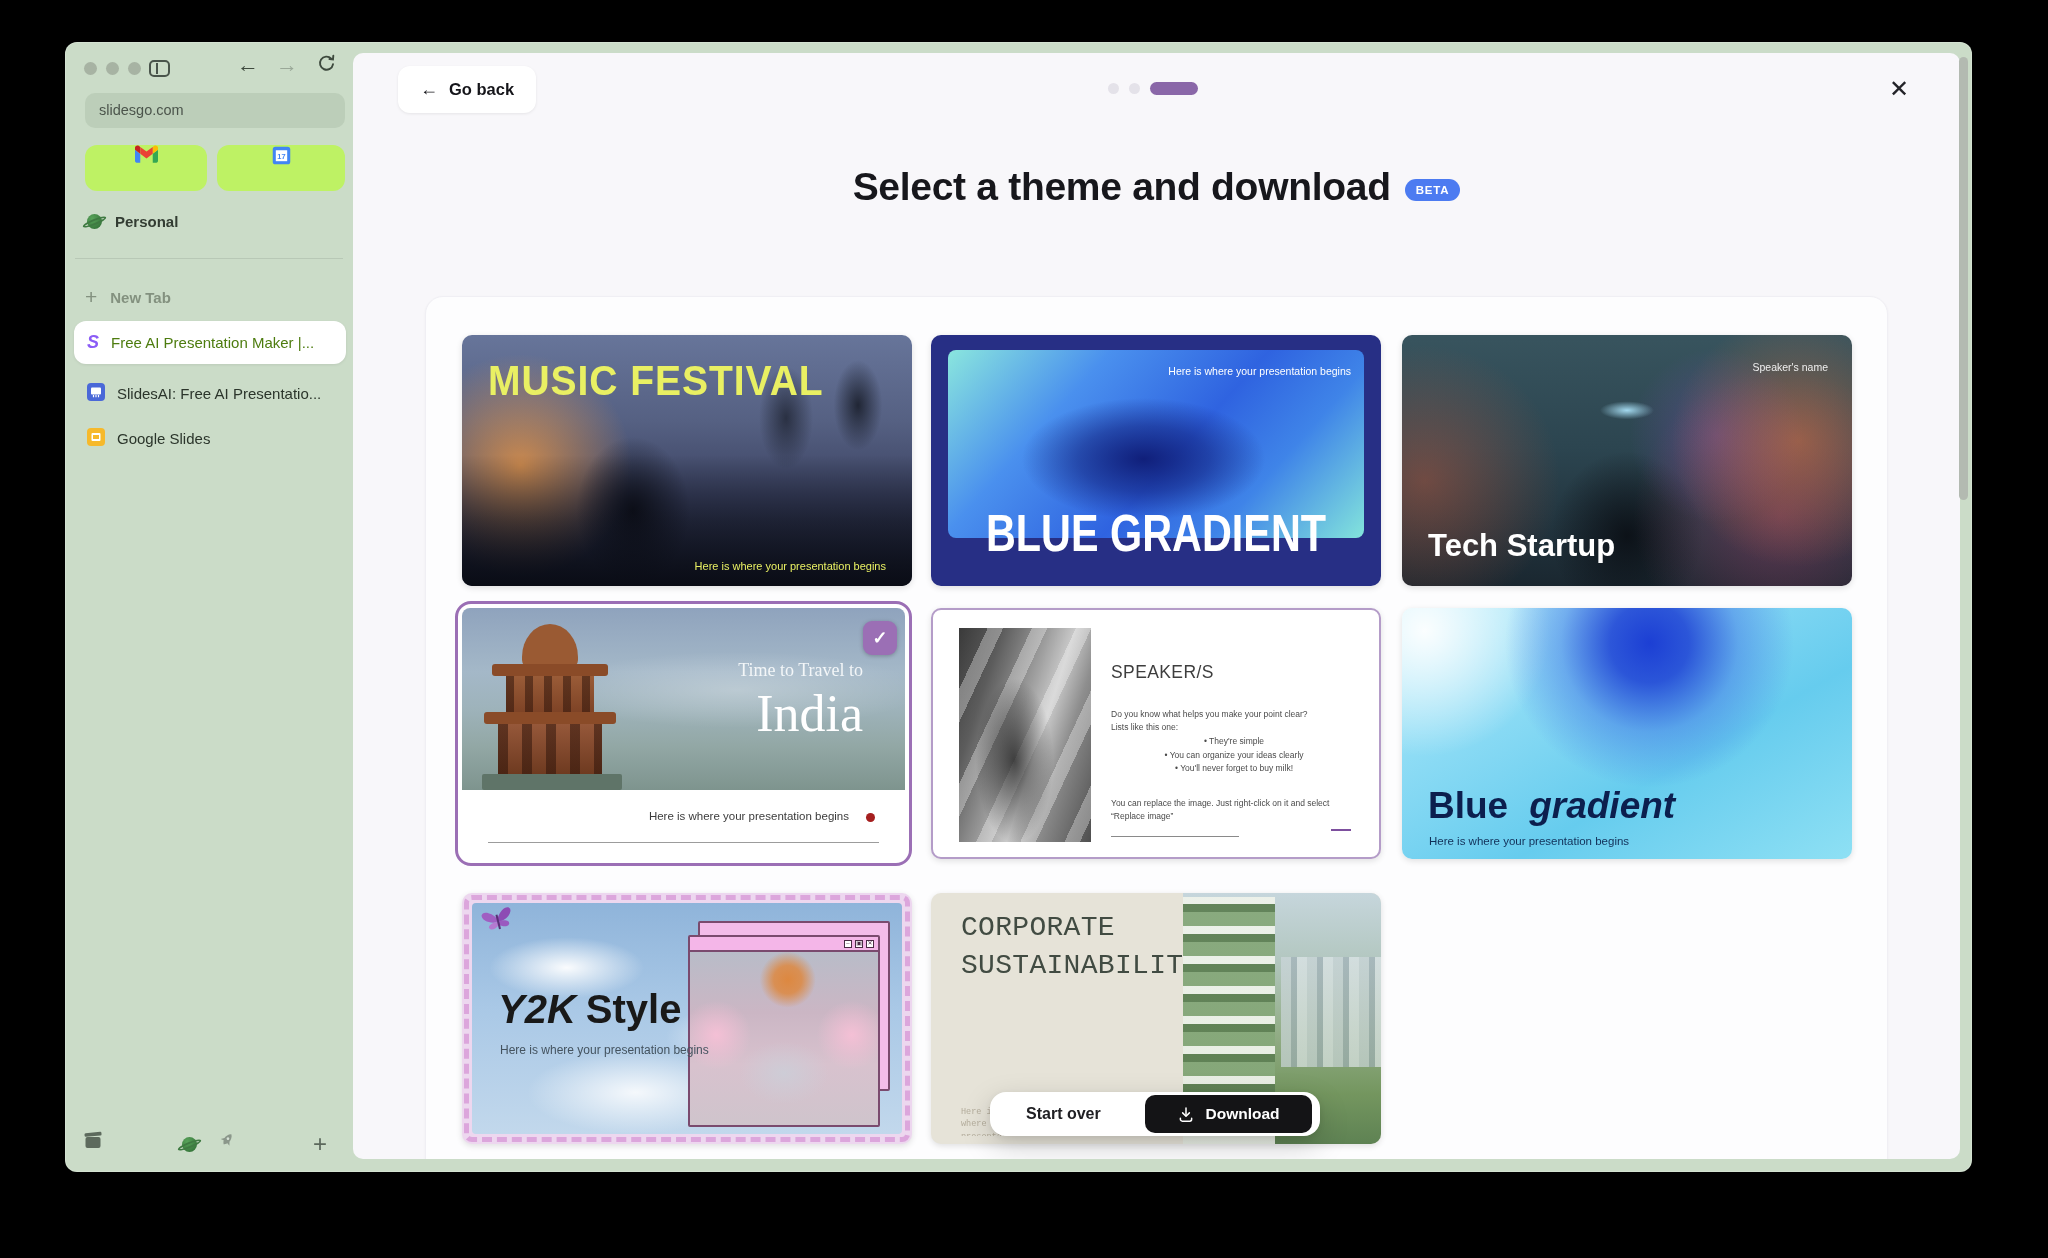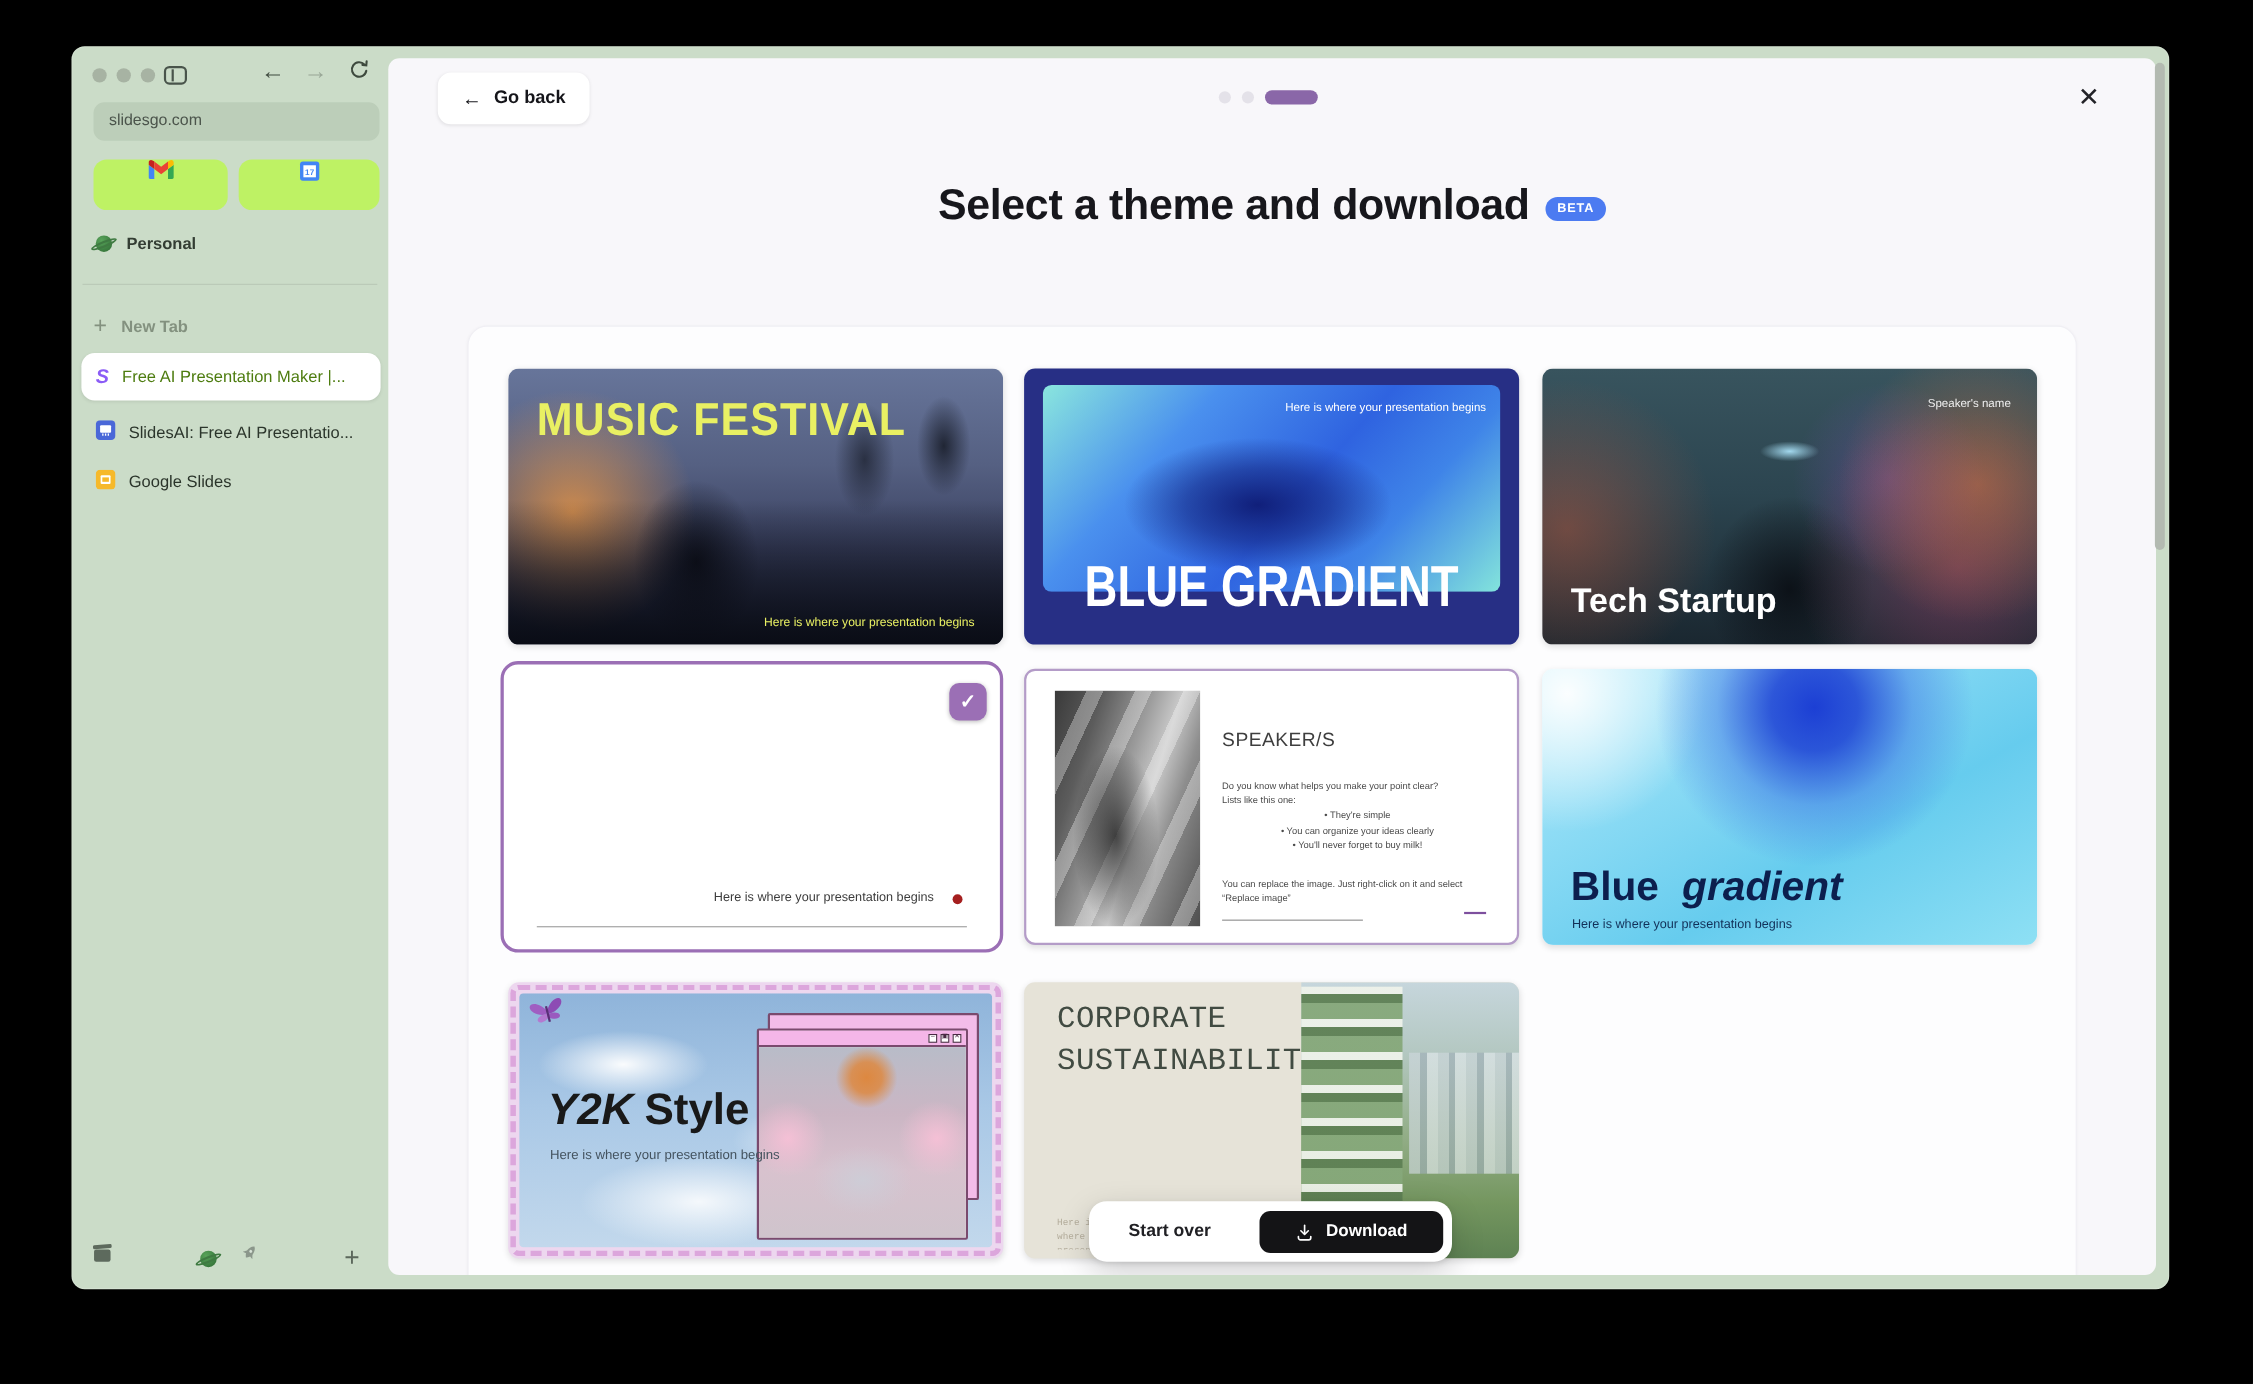--- a/index.html
+++ b/index.html
@@ -214,21 +214,21 @@
        repeating-linear-gradient(90deg, rgba(190,195,200,.25) 0 14px, rgba(150,158,168,.2) 14px 22px),
        linear-gradient(180deg,#8e8c84 0%,#787266 28%,#5a5348 55%,#443e34 78%,#332e26 100%); }
   .news-title { position:absolute; left:28px; top:34px; width:260px; color:#f5f4f2;
       font-size:36px; font-weight:800; line-height:1.12; letter-spacing:.5px;
       transform:scaleX(.92); transform-origin:left; }
   .news-speaker { position:absolute; left:28px; top:130px; color:#cfccc6; font-size:11.5px; }
   .news-fade { position:absolute; left:0; right:0; bottom:0; height:115px; z-index:2;
       background:linear-gradient(180deg, rgba(253,253,254,0) 0%, #fdfdfe 82%); }
 
   
-  .actionbar { position:absolute; left:637px; top:1039px; width:330px; height:55px; z-index:5;
+  .actionbar { position:absolute; left:637px; top:1039px; width:330px; height:44px; z-index:5;
       background:#fff; border-radius:16px; display:flex; align-items:center; padding-left:36px;
       box-shadow:0 10px 30px rgba(0,0,0,.18), 0 2px 6px rgba(0,0,0,.08); }
   .startover { border:none; background:transparent; font-family:inherit; font-size:16px;
       font-weight:600; color:#202024; cursor:pointer; }
   .dlbtn { margin-left:auto; margin-right:8px; width:167px; height:38px; border:none; border-radius:10px;
       background:#141416; color:#fff; font-family:inherit; font-size:15.5px; font-weight:600;
       display:flex; align-items:center; justify-content:center; gap:10px; cursor:pointer; }
 
   .scroll-thumb { position:absolute; left:1894px; top:15px; width:9px; height:443px;
       border-radius:5px; background:#b3bab1; }
@@ -369,20 +369,32 @@
           <div class="bd-title">BLUE GRADIENT</div>
         </div>
 
         <div class="card pos3 tech">
           <div class="tech-speaker">Speaker's name</div>
           <div class="tech-title">Tech Startup</div>
         </div>
 
         <div class="sel-wrap">
           <div class="india">
+            <div class="india-photo">
+              <div class="temple">
+                <i class="t-dome"></i>
+                  <i class="t-tier1"></i>
+                  <i class="t-body1"></i>
+                <i class="t-tier2"></i>
+                  <i class="t-body2"></i>
+                  <i class="t-base"></i>
+              </div>
+              <div class="india-pre">Time to Travel to</div>
+              <div class="india-title">India</div>
+            </div>
             <div class="india-foot">
               <span class="india-tag">Here is where your presentation begins</span>
               <span class="india-dot"></span>
               <span class="india-rule"></span>
             </div>
             <div class="check-badge">✓</div>
           </div>
         </div>
 
         <div class="card pos5 speakers">

